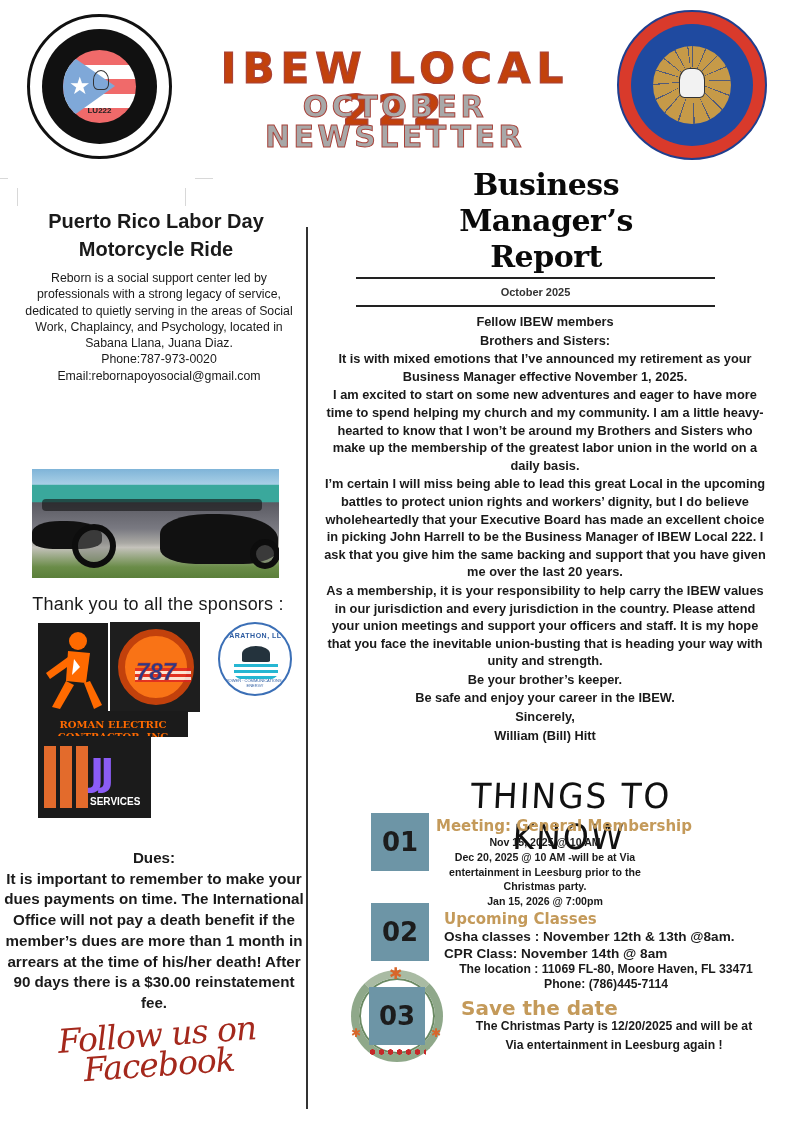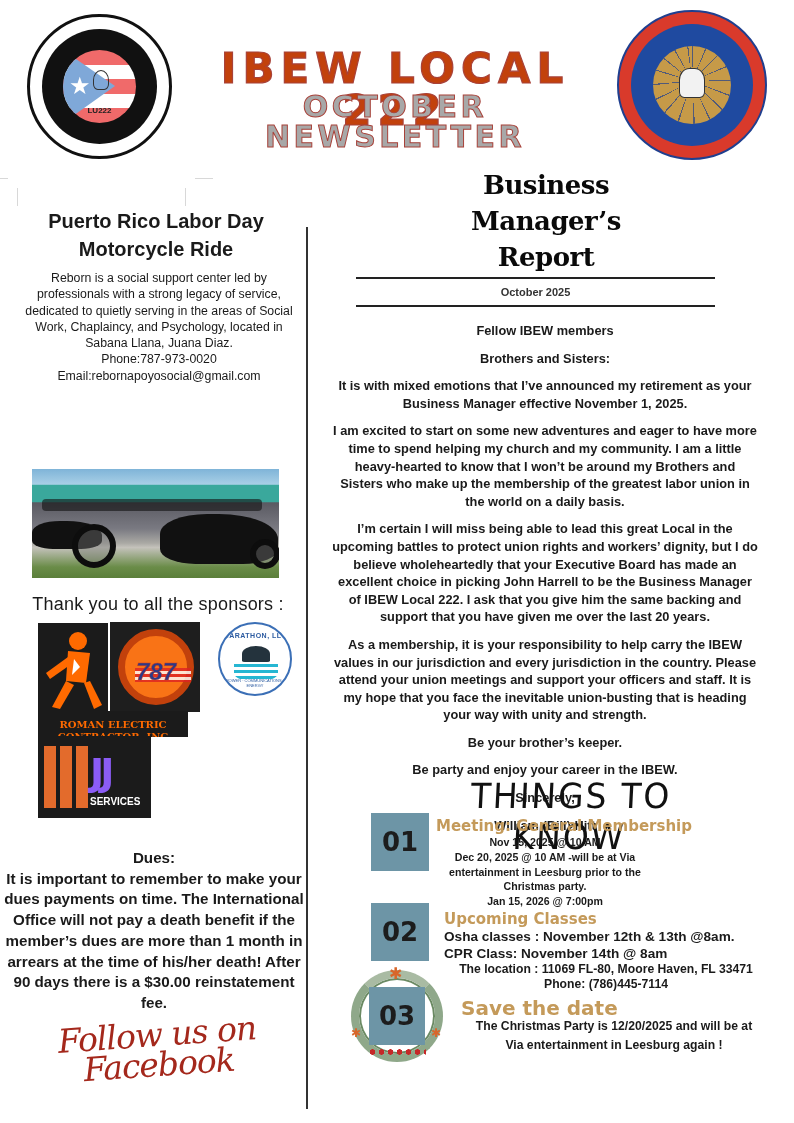--- a/index.html
+++ b/index.html
@@ -70,33 +70,33 @@
     font-family: "DejaVu Serif", serif; font-style: italic; color: #a4281c;
     font-size: 33px; line-height: 30px; transform: rotate(-4deg); letter-spacing: -1px;
   }
 
   .vdivider { position: absolute; left: 306px; top: 227px; width: 2px; height: 882px; background: #333; }
 
   
   .bm-title {
     position: absolute; left: 420px; top: 167px; width: 252px; text-align: center;
     font-family: "DejaVu Serif", "Liberation Serif", serif; font-weight: bold;
-    font-size: 26px; line-height: 36px; color: #0a0a0a; letter-spacing: -0.5px;
+    font-size: 30px; line-height: 36px; color: #0a0a0a; letter-spacing: -0.5px;
   }
   .hr1 { position: absolute; left: 356px; top: 277px; width: 359px; height: 2px; background: #222; }
   .hr2 { position: absolute; left: 356px; top: 305px; width: 359px; height: 2px; background: #222; }
   .bm-date {
     position: absolute; left: 356px; top: 286px; width: 359px; text-align: center;
     font-weight: bold; font-size: 11px; color: #333;
   }
   .letter {
     position: absolute; left: 322px; top: 312px; width: 446px; text-align: center;
     font-weight: bold; font-size: 12.8px; line-height: 17.6px; color: #1a1a1a;
   }
-  .letter p { margin: 10px; }
+  .letter p { margin: 1px; }
 
   .ttk-title {
     position: absolute; left: 420px; top: 777px; width: 300px; text-align: center;
     font-family: "DejaVu Sans", sans-serif; font-size: 33px; color: #111; letter-spacing: 2px;
     font-weight: normal; transform: scaleY(1.05) skewX(-3deg);
   }
 
   .numbox {
     position: absolute; width: 58px; height: 58px; background: #6d95a6;
     display: flex; align-items: center; justify-content: center;
@@ -245,21 +245,21 @@
 <div class="hr2"></div>
 
 <div class="letter">
   <p>Fellow IBEW members</p>
   <p>Brothers and Sisters:</p>
   <p>It is with mixed emotions that I’ve announced my retirement as your Business Manager effective November 1, 2025.</p>
   <p>I am excited to start on some new adventures and eager to have more time to spend helping my church and my community. I am a little heavy-hearted to know that I won’t be around my Brothers and Sisters who make up the membership of the greatest labor union in the world on a daily basis.</p>
   <p>I’m certain I will miss being able to lead this great Local in the upcoming battles to protect union rights and workers’ dignity, but I do believe wholeheartedly that your Executive Board has made an excellent choice in picking John Harrell to be the Business Manager of IBEW Local 222. I ask that you give him the same backing and support that you have given me over the last 20 years.</p>
   <p>As a membership, it is your responsibility to help carry the IBEW values in our jurisdiction and every jurisdiction in the country. Please attend your union meetings and support your officers and staff. It is my hope that you face the inevitable union-busting that is heading your way with unity and strength.</p>
   <p>Be your brother’s keeper.</p>
-  <p>Be party and enjoy your career in the IBEW.</p>
+  <p>Be safe and enjoy your career in the IBEW.</p>
   <p>Sincerely,</p>
   <p>William (Bill) Hitt</p>
 </div>
 
 <div class="ttk-title">THINGS TO  KNOW</div>
 
 <div class="numbox nb1">01</div>
 <div class="item-head ih1">Meeting: General Membership</div>
 <div class="item-body ib1">
   <p>Nov 15, 2025 @ 10 AM</p>

